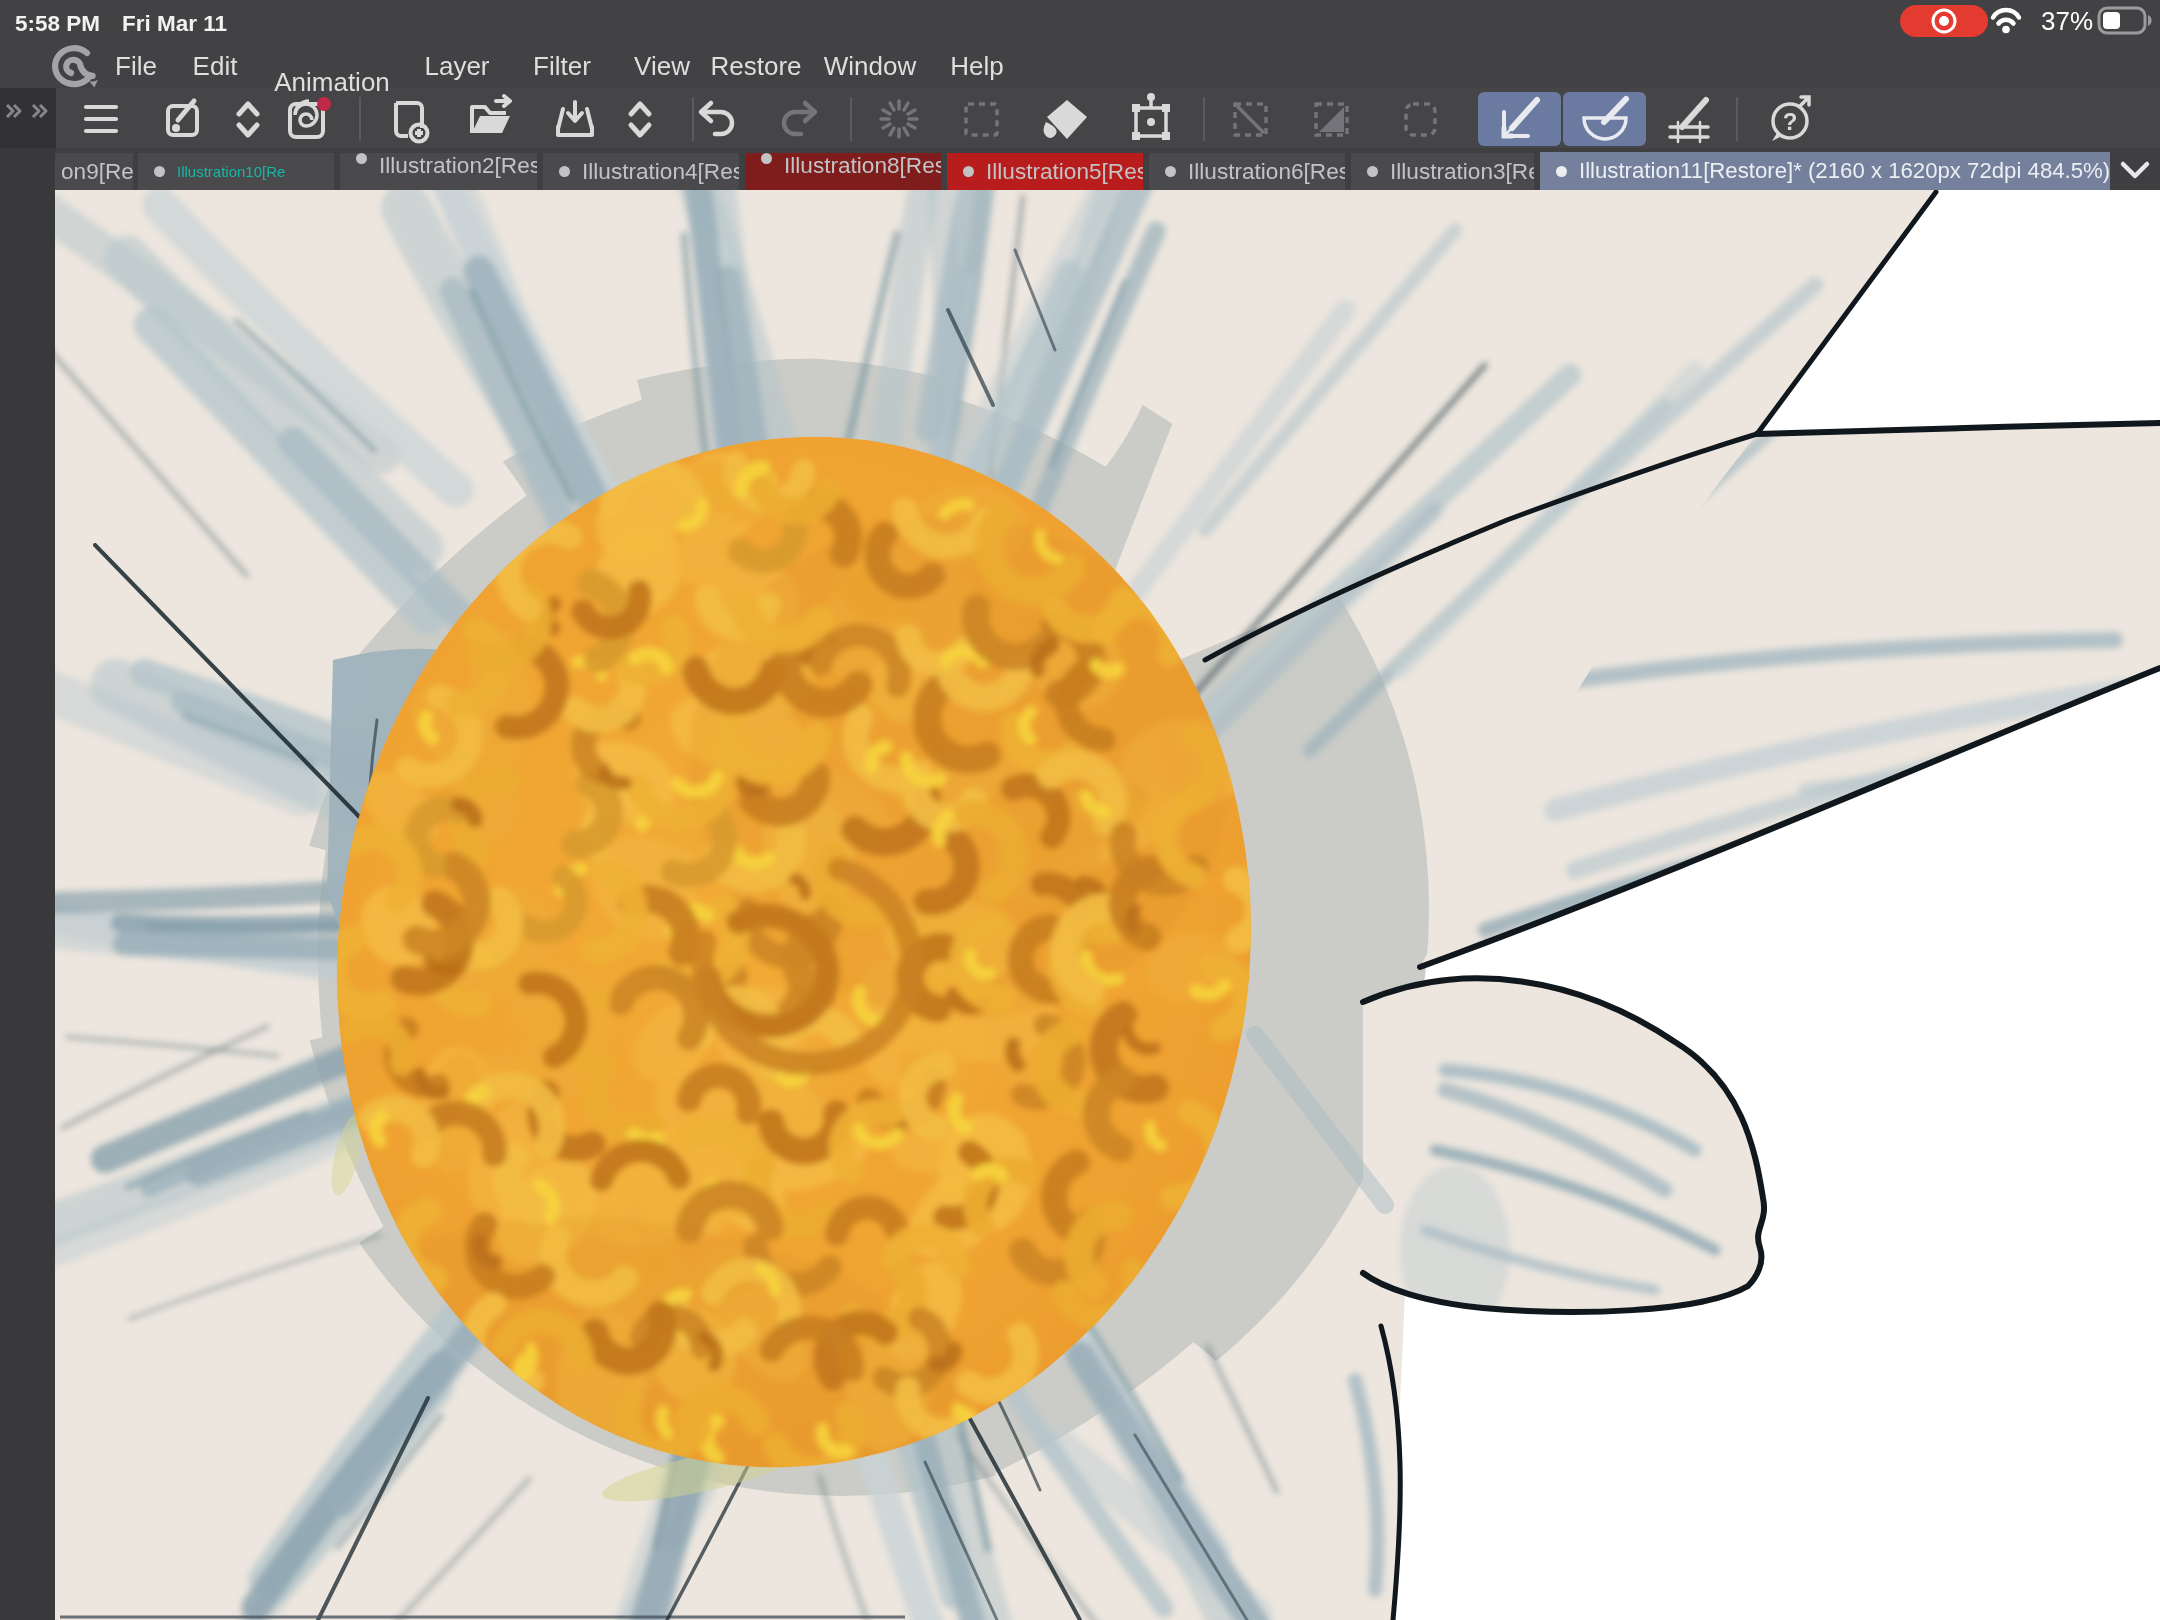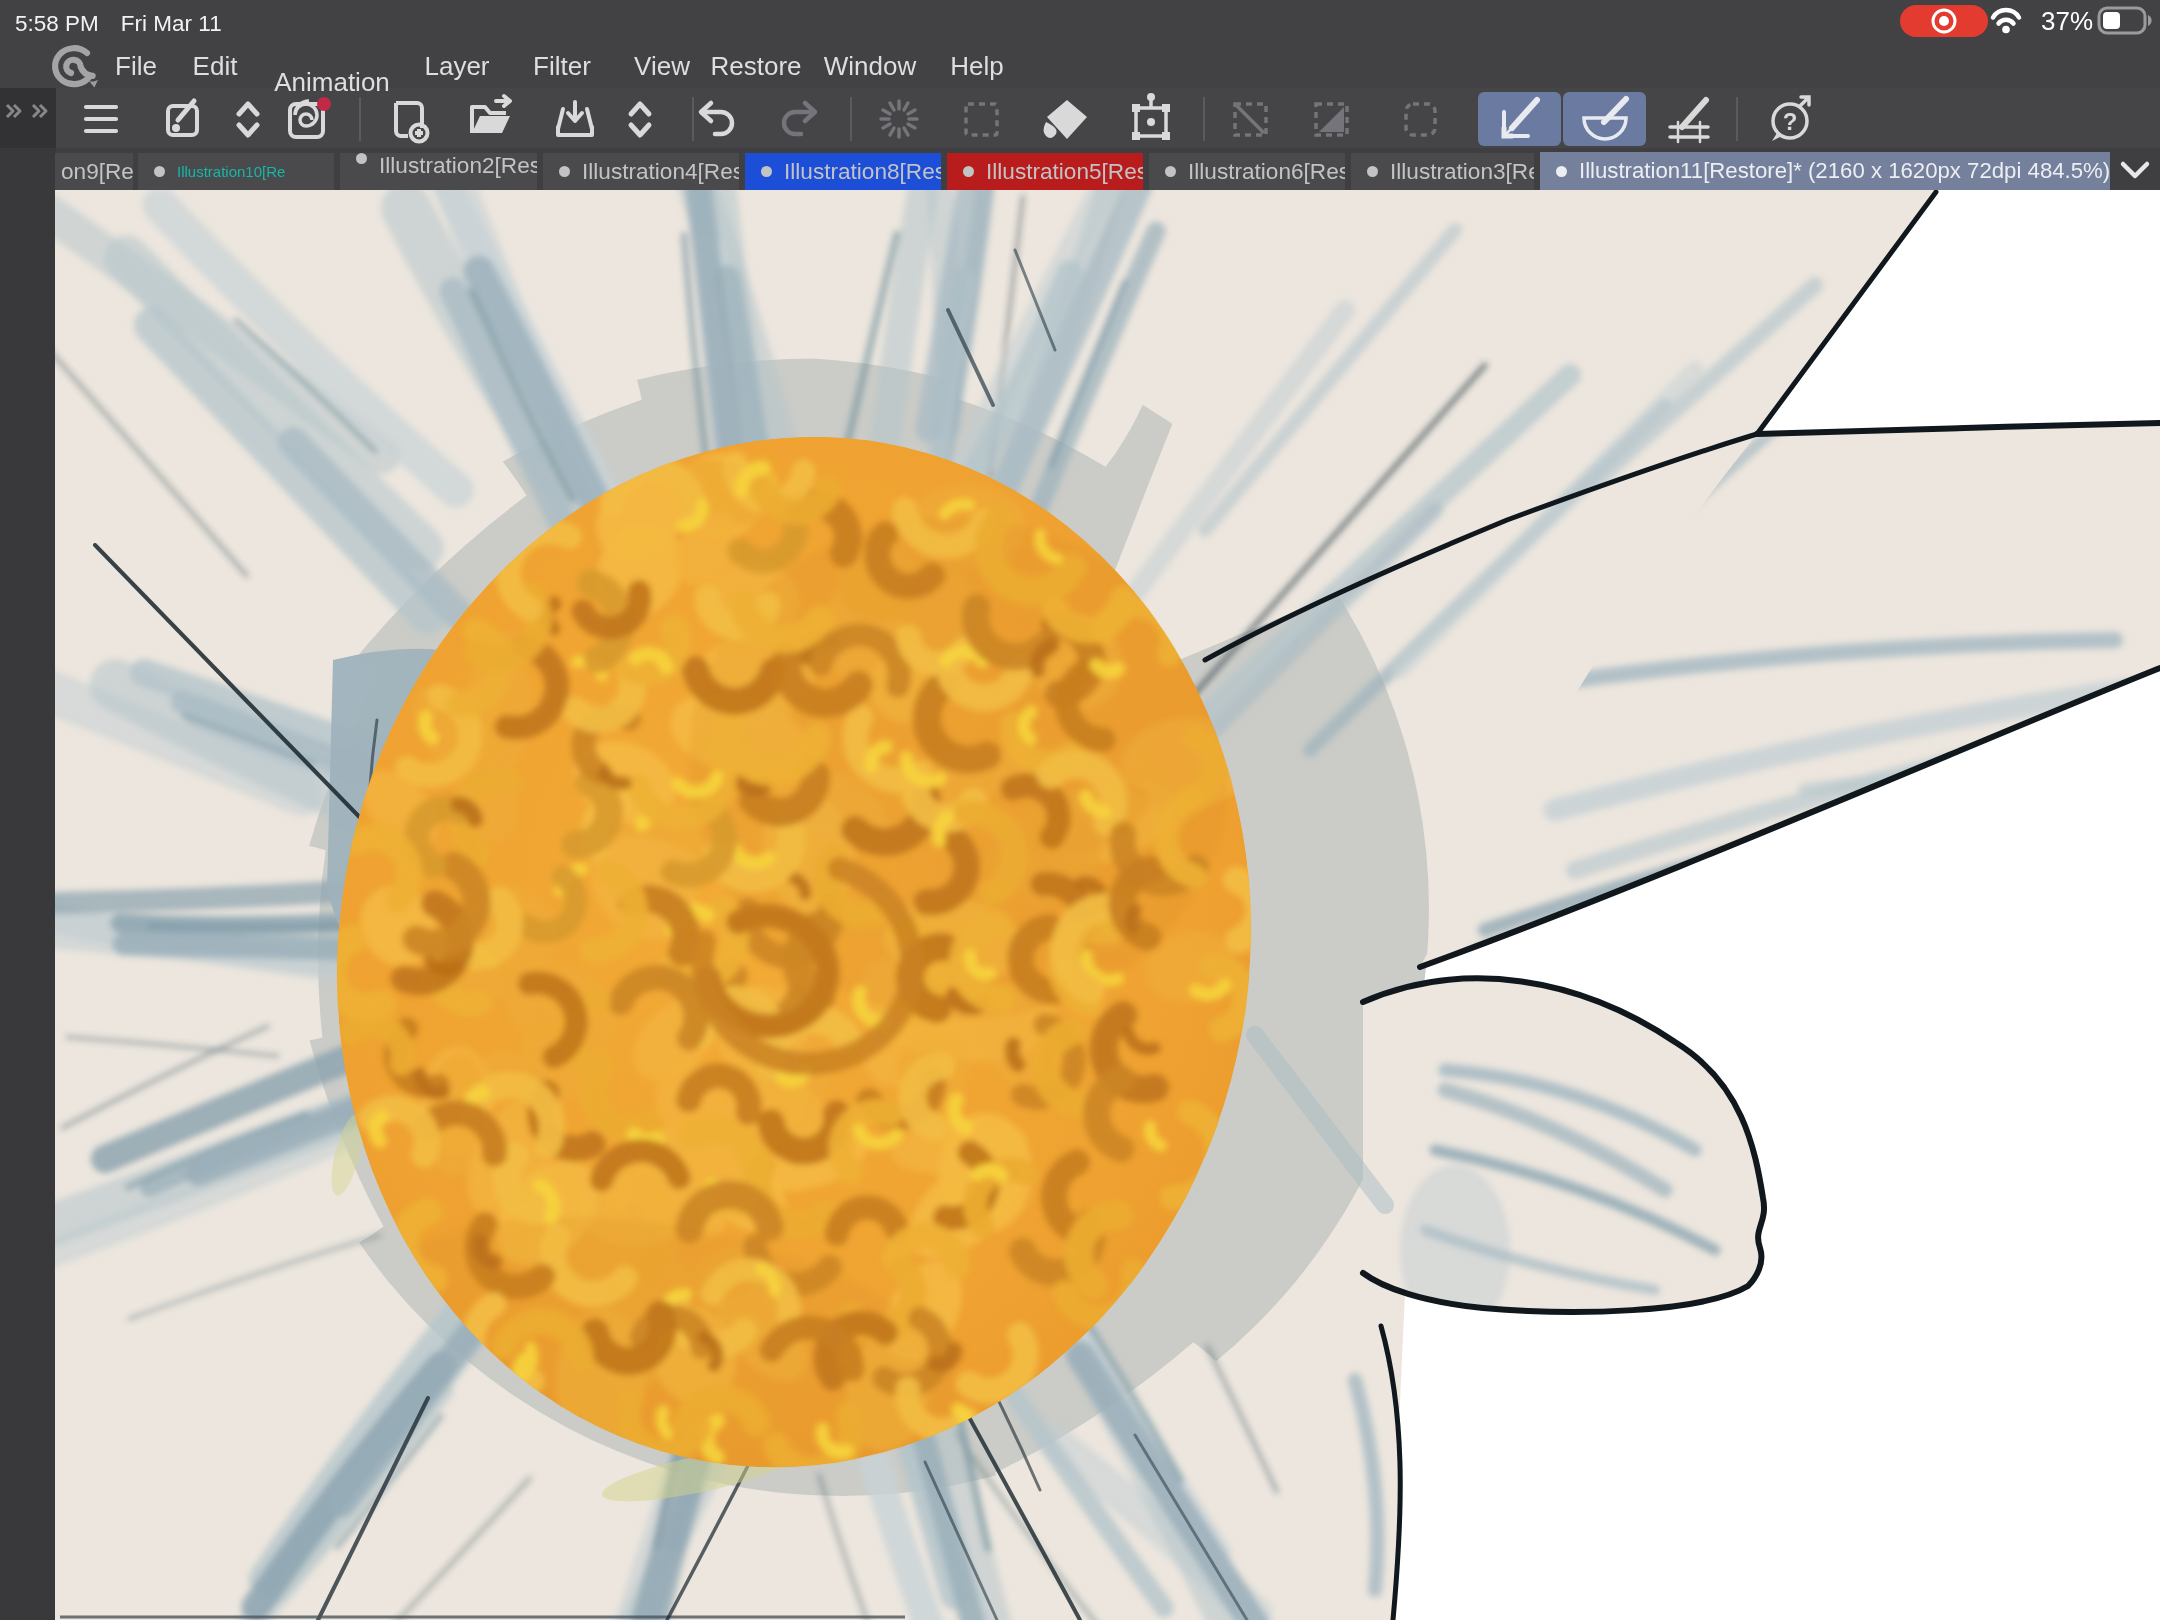--- a/index.html
+++ b/index.html
@@ -4,21 +4,21 @@
 html,body{margin:0;padding:0;background:#39393b;width:2160px;height:1620px;overflow:hidden}
 *{font-family:"Liberation Sans",sans-serif}
 .bar{position:absolute;left:0;width:2160px}
 </style></head>
 <body>
 <div class="bar" style="top:0;height:90px;background:#424244"></div>
 <div class="bar" style="top:88px;height:60px;background:#454547"></div>
 <div class="bar" style="top:148px;height:42px;background:#3f3f41"></div>
 <div style="position:absolute;left:0;top:88px;width:56px;height:60px;background:#323234"></div>
 <div style="position:absolute;left:0;top:148px;width:56px;height:1472px;background:#39393b"></div>
-<div style="position:absolute;left:15px;top:11px;font-size:22.5px;font-weight:400;color:#f2f2f2">5:58 PM<span style="margin-left:22px">Fri Mar 11</span></div>
+<div style="position:absolute;left:15px;top:11px;font-size:22.5px;font-weight:700;color:#f2f2f2">5:58 PM<span style="margin-left:22px">Fri Mar 11</span></div>
 <svg width="270" height="44" viewBox="1890 0 270 44" style="position:absolute;right:0;top:0;display:block">
 <rect x="1900" y="5" width="88" height="32" rx="16" fill="#e33b30"></rect>
 <circle cx="1944" cy="21" r="11" fill="none" stroke="#ffffff" stroke-width="3"></circle>
 <circle cx="1944" cy="21" r="5" fill="#ffffff"></circle>
 <g fill="none" stroke="#ffffff" stroke-linecap="round">
 <path d="M1993,17.5 a15,15 0 0 1 26,0" stroke-width="4.5"></path>
 <path d="M1998.5,23.5 a9.5,9.5 0 0 1 15,0" stroke-width="4.5"></path>
 </g>
 <circle cx="2006" cy="29.5" r="3.8" fill="#ffffff"></circle>
 <text x="2041" y="30" font-size="26" fill="#ffffff" font-family="Liberation Sans">37%</text>
@@ -166,21 +166,21 @@
 <polyline points="7,13 13,19 7,25"></polyline>
       <polyline points="14,13 20,19 14,25"></polyline>
 <polyline points="33,13 39,19 33,25"></polyline>
       <polyline points="40,13 46,19 40,25"></polyline>
 </g>
   </svg>
 <div style="position:absolute;left:55px;top:153px;width:78px;height:37px;background:#4a4a4c;overflow:hidden;display:flex;align-items:center;padding-left:6px;box-sizing:border-box;font-size:22.6px;color:#c2c3c5;white-space:nowrap">on9[Res</div>
 <div style="position:absolute;left:138px;top:153px;width:196px;height:37px;background:#4a4a4c;overflow:hidden;display:flex;align-items:center;padding-left:16px;box-sizing:border-box;font-size:15px;color:#14b8a6;white-space:nowrap"><span style="display:inline-block;width:11px;height:11px;border-radius:6px;background:#c2c3c5;margin-right:12px;flex:0 0 auto"></span>Illustration10[Re</div>
 <div style="position:absolute;left:340px;top:153px;width:197px;height:37px;background:#4a4a4c;overflow:hidden;display:flex;padding-left:16px;box-sizing:border-box;font-size:22.6px;color:#c2c3c5;white-space:nowrap"><span style="display:inline-block;width:11px;height:11px;border-radius:6px;background:#c2c3c5;margin-right:12px;flex:0 0 auto"></span>Illustration2[Res</div>
 <div style="position:absolute;left:543px;top:153px;width:196px;height:37px;background:#4a4a4c;overflow:hidden;display:flex;align-items:center;padding-left:16px;box-sizing:border-box;font-size:22.6px;color:#c2c3c5;white-space:nowrap"><span style="display:inline-block;width:11px;height:11px;border-radius:6px;background:#c2c3c5;margin-right:12px;flex:0 0 auto"></span>Illustration4[Res</div>
-<div style="position:absolute;left:745px;top:153px;width:196px;height:37px;background:#1d4ed8;overflow:hidden;display:flex;align-items:center;padding-left:16px;box-sizing:border-box;font-size:22.6px;color:#c2c3c5;white-space:nowrap"><span style="display:inline-block;width:11px;height:11px;border-radius:6px;background:#c2c3c5;margin-right:12px;flex:0 0 auto"></span>Illustration8[Res</div>
+<div style="position:absolute;left:745px;top:153px;width:196px;height:37px;background:#7f1d1d;overflow:hidden;display:flex;align-items:flex-start;padding-left:16px;box-sizing:border-box;font-size:22.6px;color:#c2c3c5;white-space:nowrap"><span style="display:inline-block;width:11px;height:11px;border-radius:6px;background:#c2c3c5;margin-right:12px;flex:0 0 auto"></span>Illustration8[Res</div>
 <div style="position:absolute;left:947px;top:153px;width:196px;height:37px;background:#b91c1c;overflow:hidden;display:flex;align-items:center;padding-left:16px;box-sizing:border-box;font-size:22.6px;color:#c2c3c5;white-space:nowrap"><span style="display:inline-block;width:11px;height:11px;border-radius:6px;background:#c2c3c5;margin-right:12px;flex:0 0 auto"></span>Illustration5[Res</div>
 <div style="position:absolute;left:1149px;top:153px;width:196px;height:37px;background:#4a4a4c;overflow:hidden;display:flex;align-items:center;padding-left:16px;box-sizing:border-box;font-size:22.6px;color:#c2c3c5;white-space:nowrap"><span style="display:inline-block;width:11px;height:11px;border-radius:6px;background:#c2c3c5;margin-right:12px;flex:0 0 auto"></span>Illustration6[Res</div>
 <div style="position:absolute;left:1351px;top:153px;width:183px;height:37px;background:#4a4a4c;overflow:hidden;display:flex;align-items:center;padding-left:16px;box-sizing:border-box;font-size:22.6px;color:#c2c3c5;white-space:nowrap"><span style="display:inline-block;width:11px;height:11px;border-radius:6px;background:#c2c3c5;margin-right:12px;flex:0 0 auto"></span>Illustration3[Res</div>
 <div style="position:absolute;left:1540px;top:152px;width:570px;height:38px;background:#74809c;overflow:hidden;display:flex;align-items:center;padding-left:16px;box-sizing:border-box;font-size:22.2px;color:#eceef2;white-space:nowrap"><span style="display:inline-block;width:11px;height:11px;border-radius:6px;background:#eceef2;margin-right:12px;flex:0 0 auto"></span>Illustration11[Restore]* (2160 x 1620px 72dpi 484.5%)</div>
 <svg width="50" height="42" viewBox="0 0 50 42" style="position:absolute;left:2110px;top:148px;display:block">
 <polyline points="13,16 25,28 37,16" stroke="#e8e8ea" stroke-width="4.5" fill="none" stroke-linecap="round" stroke-linejoin="round"></polyline>
 </svg>
 <svg width="2105" height="1430" viewBox="0 0 2105 1430" style="position:absolute;left:55px;top:190px;display:block">
 <defs>
 <radialGradient id="og" cx="0.46" cy="0.45" r="0.62">

